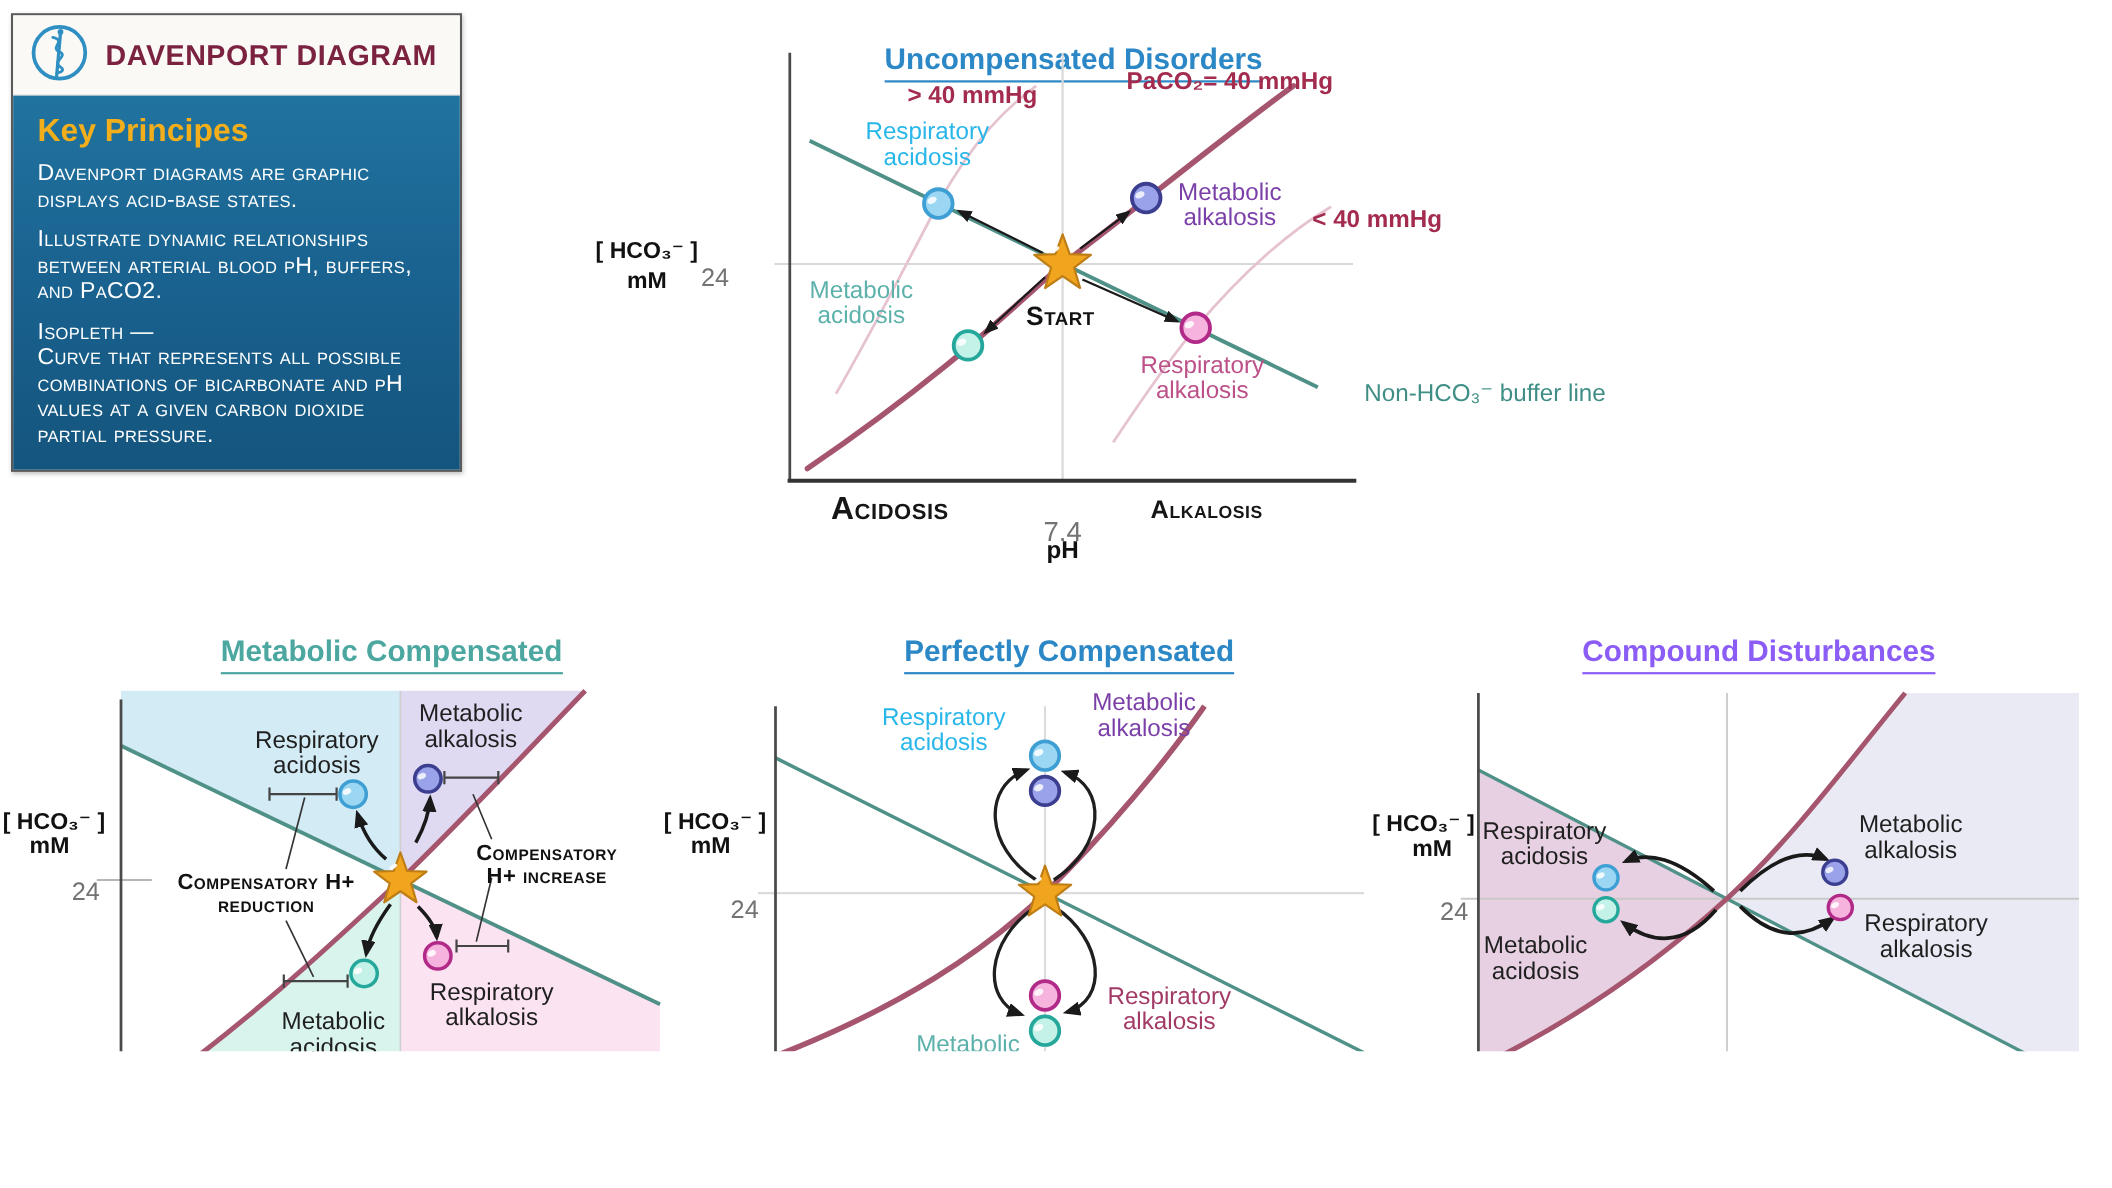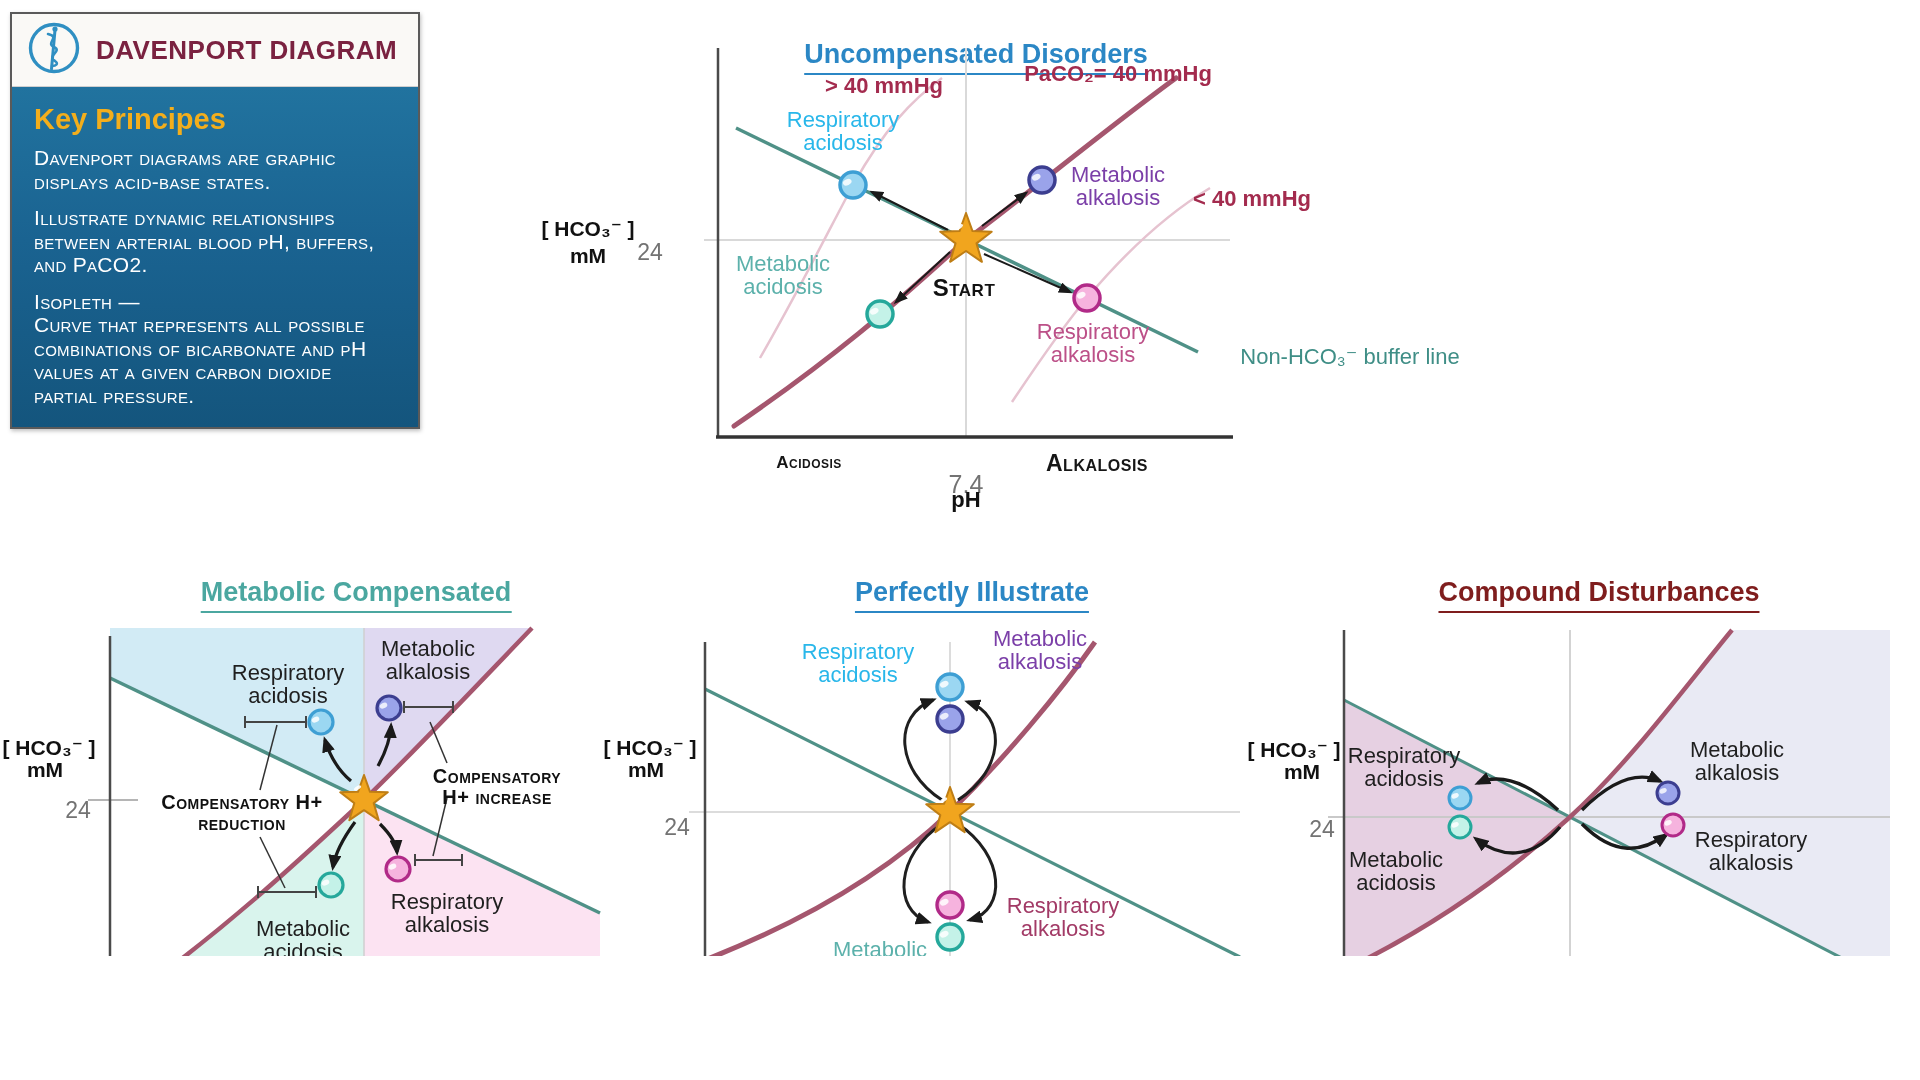--- a/index.html
+++ b/index.html
@@ -18,21 +18,21 @@
   .maroontxt{color:#a23a66;}
   .bufferlbl{color:#3f8e86;}
   .black{color:#1f1f1f;}
   .axisy{font-weight:700;font-size:21px;color:#111;}
   .tick{font-size:23px;font-weight:500;color:#737373;margin-top:12px;}
   .phlbl{font-size:22px;font-weight:700;color:#111;}
   .chart-title{position:absolute;transform:translate(-50%,0);font-size:27px;font-weight:700;
                padding-bottom:3px;border-bottom:2.5px solid currentColor;white-space:nowrap;}
   .t-blue{color:#2b87c5;}
   .t-teal{color:#4ba7a0;}
-  .t-maroon{color:#7f1d1d;}
+  .t-maroon{color:#8b5cf6;}
   
   .card{position:absolute;left:10px;top:12px;width:406px;border:2px solid #5a5a5a;
         box-shadow:1px 2px 4px rgba(0,0,0,.25);}
   .card-header{height:72px;background:#faf9f6;display:flex;align-items:center;gap:14px;
                padding:0 14px;border-bottom:1px solid #cfcfcf;}
   .card-title{font-size:26px;font-weight:700;letter-spacing:.5px;color:#7a2240;}
   .card-panel{background:linear-gradient(180deg,#21739f 0%,#1a6391 45%,#14557d 100%);
               padding:14px 22px 20px 22px;color:#fff;}
   .panel-heading{font-size:29px;font-weight:700;color:#f3ae1c;margin:2px 0 10px 0;}
   .panel-p{font-variant:small-caps;font-weight:500;font-size:21px;line-height:1.12;
@@ -113,21 +113,21 @@
     <div class="lbl darkred" style="left:1252px;top:199px;">&lt; 40 mmHg</div>
     <div class="lbl cyan wrap" style="left:843px;top:131px;width:132px;">Respiratory acidosis</div>
     <div class="lbl purple wrap" style="left:1118px;top:186px;width:110px;">Metabolic alkalosis</div>
     <div class="lbl tealtxt wrap" style="left:783px;top:275px;width:110px;">Metabolic acidosis</div>
     <div class="lbl magenta wrap" style="left:1093px;top:343px;width:132px;">Respiratory alkalosis</div>
     <div class="lbl bufferlbl" style="left:1338px;top:357px;margin-left:12px;">Non-HCO₃⁻ buffer line</div>
     <div class="lbl sc" style="left:964px;top:288px;font-size:24px;color:#111;">Start</div>
     <div class="lbl axisy" style="left:588px;top:229px;">[ HCO₃⁻ ]</div>
     <div class="lbl axisy" style="left:588px;top:256px;">mM</div>
     <div class="lbl tick" style="left:650px;top:240px;">24</div>
-    <div class="lbl sc" style="left:809px;top:463px;font-size:17px;color:#161616;">Acidosis</div>
+    <div class="lbl sc" style="left:809px;top:463px;font-size:29px;color:#161616;">Acidosis</div>
     <div class="lbl tick" style="left:966px;top:472px;font-size:25px;">7.4</div>
     <div class="lbl sc" style="left:1097px;top:463px;font-size:23px;color:#161616;">Alkalosis</div>
     <div class="lbl phlbl" style="left:966px;top:500px;">pH</div>
   </div>
 
   <div>
     <h3 class="chart-title t-teal" style="left:356px;top:550px;">Metabolic Compensated</h3>
 
     <svg style="left:58px;top:626px;" width="546" height="392" viewBox="0 0 546 392">
       <defs>
@@ -186,21 +186,21 @@
     <div class="lbl sc wrap" style="left:242px;top:813px;width:165px;font-size:20px;color:#111;">Compensatory H+ reduction</div>
     <div class="lbl sc wrap" style="left:497px;top:787px;width:160px;font-size:20px;color:#111;">Compensatory H+ increase</div>
     <div class="lbl axisy" style="left:49px;top:748px;">[ HCO₃⁻ ]</div>
     <div class="lbl axisy" style="left:45px;top:770px;">mM</div>
     <div class="lbl tick" style="left:78px;top:798px;">24</div>
     <div class="lbl tick" style="left:364px;top:1037px;font-size:25px;font-weight:700;">7.4</div>
     <div class="lbl phlbl" style="left:364px;top:1064px;">pH</div>
   </div>
 
   <div>
-    <h3 class="chart-title t-blue" style="left:972px;top:550px;">Perfectly Illustrate</h3>
+    <h3 class="chart-title t-blue" style="left:972px;top:550px;">Perfectly Compensated</h3>
 
     <svg style="left:640px;top:630px;" width="605" height="385" viewBox="0 0 605 385">
       <defs>
         <marker id="ah3" markerUnits="userSpaceOnUse" markerWidth="16" markerHeight="13" refX="12" refY="6.5" orient="auto">
           <path d="M0,0 L16,6.5 L0,13 Z" fill="#1a1a1a"></path>
         </marker>
       </defs>
       <line x1="310" y1="12" x2="310" y2="378" stroke="#dcdcdc" stroke-width="2"></line>
       <line x1="49" y1="182" x2="600" y2="182" stroke="#dcdcdc" stroke-width="2"></line>
       <line x1="65" y1="59" x2="600" y2="327" stroke="#4f9187" stroke-width="3.2"></line>

